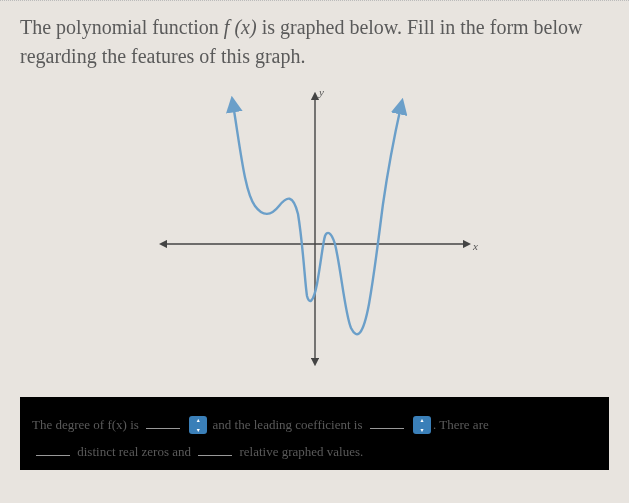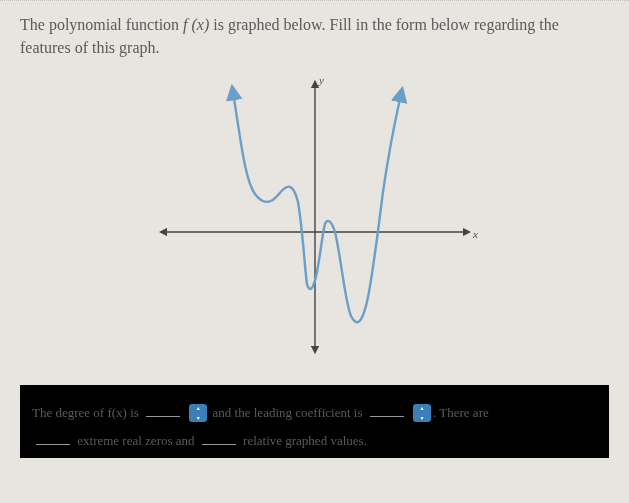--- a/index.html
+++ b/index.html
@@ -7,21 +7,21 @@
       width: 629px;
       height: 503px;
       background: #e8e4df;
       font-family: Georgia, 'Times New Roman', serif;
       color: #555;
       padding: 12px 20px 0 20px;
       overflow: hidden;
       border-top: 1px dotted #bbb;
     }
     .question-text {
-      font-size: 16px;
+      font-size: 20px;
       line-height: 1.45;
       color: #5a5a5a;
       margin-bottom: 8px;
     }
     .math-func {
       font-style: italic;
       font-family: 'Times New Roman', serif;
     }
     .graph-area {
       width: 100%;
@@ -106,16 +106,16 @@
 
 <div class="answer-block">
   <span>The degree of f(x) is</span>
   <span class="blank-input"></span>
   <span class="select-pill"></span>
   <span>and the leading coefficient is</span>
   <span class="blank-input"></span>
   <span class="select-pill"></span><span>. There are</span>
   <br>
   <span class="blank-input"></span>
-  <span>extreme real zeros and</span>
+  <span>distinct real zeros and</span>
   <span class="blank-input"></span>
   <span>relative graphed values.</span>
 </div>
 
 </body></html>

